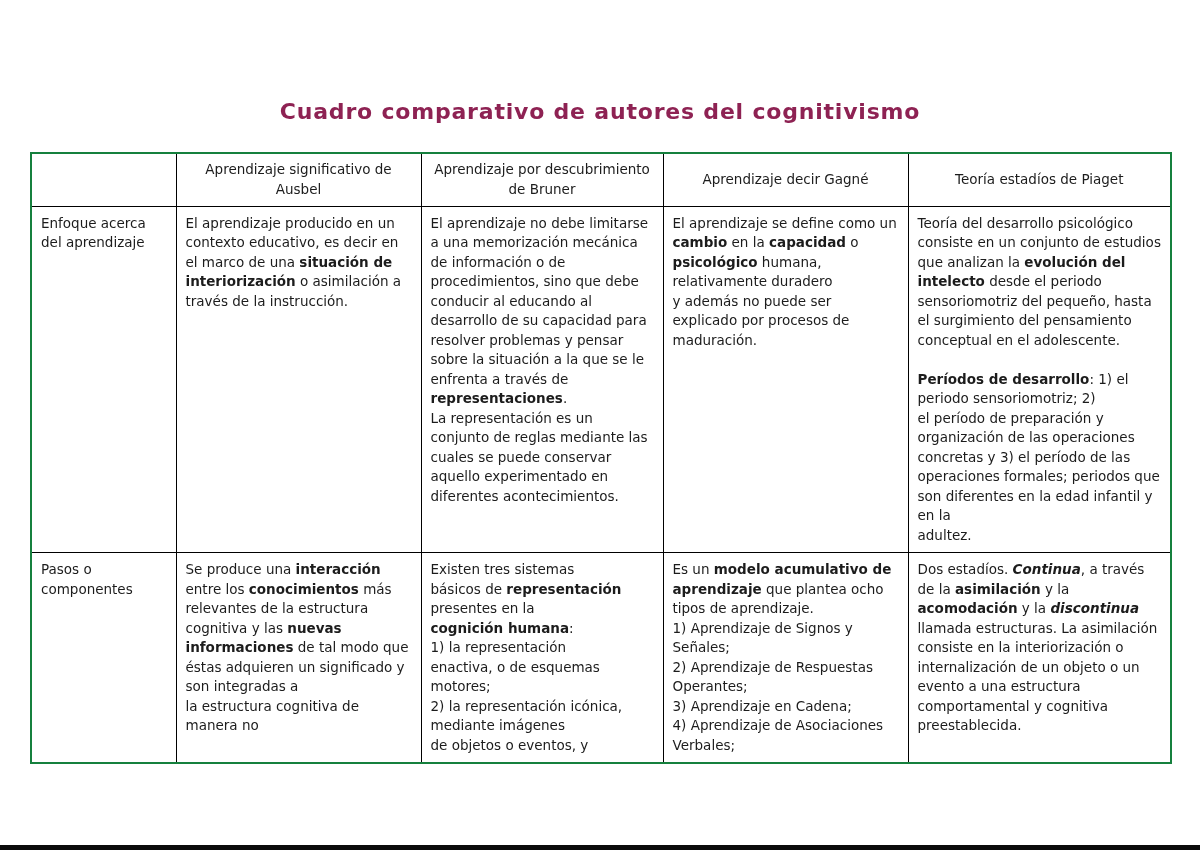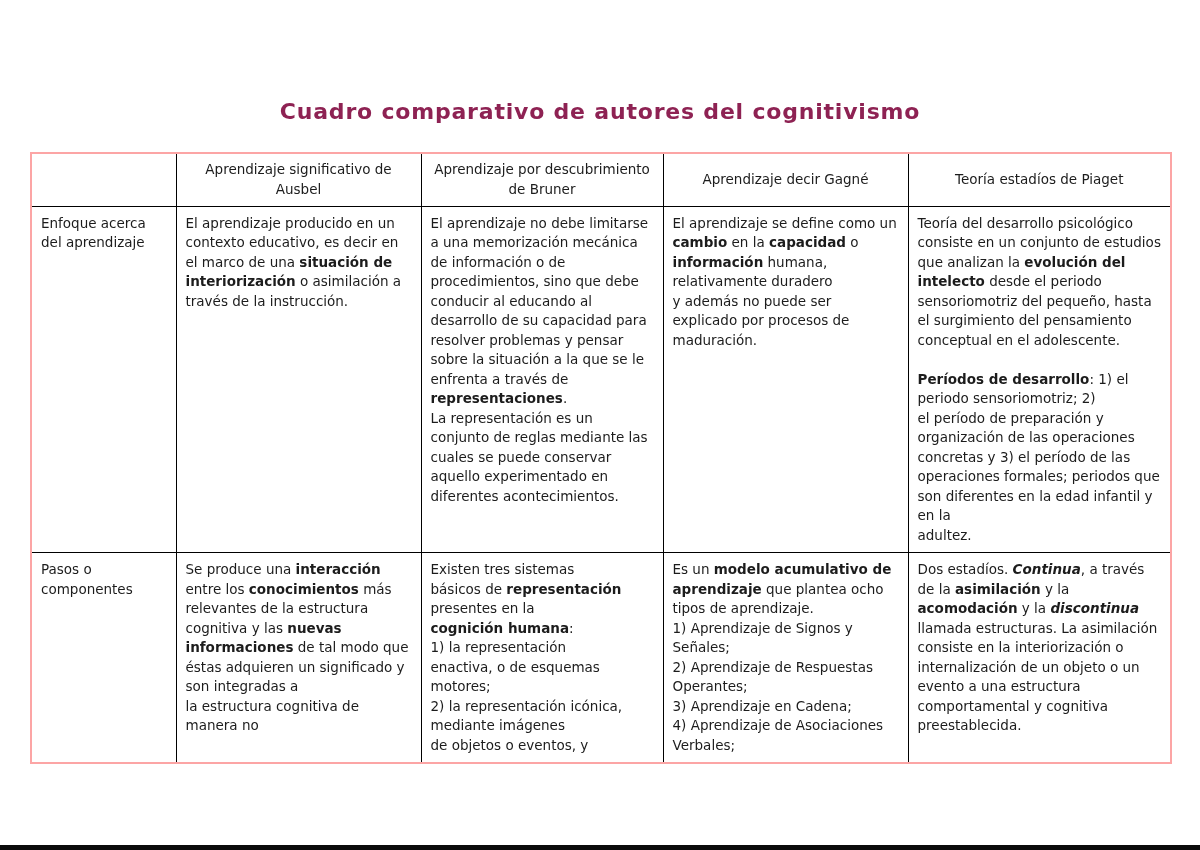--- a/index.html
+++ b/index.html
@@ -21,21 +21,21 @@
     font-size: 22px;
     font-weight: bold;
     letter-spacing: 0.8px;
   }
   table.cmp {
     position: absolute;
     left: 30px; top: 152px;
     width: 1140px;
     border-collapse: collapse;
     table-layout: fixed;
-    border: 2px solid #fca5a5;
+    border: 2px solid #15803d;
   }
   table.cmp th, table.cmp td {
     border: 1px solid #000;
     font-size: 13.5px;
     line-height: 19.5px;
     font-weight: normal;
     padding: 7px 9px 7px 9px;
     overflow: hidden;
   }
   table.cmp thead th {
@@ -77,21 +77,21 @@
       <th>Aprendizaje por descubrimiento de Bruner</th>
       <th>Aprendizaje decir Gagné</th>
       <th>Teoría estadíos de Piaget</th>
     </tr>
   </thead>
   <tbody>
     <tr class="row-enfoque">
       <td>Enfoque acerca del aprendizaje</td>
       <td><span>El aprendizaje producido en un contexto educativo, es decir en el marco de una </span><span style="font-weight: bold;">situación de interiorización</span><span> o asimilación a través de la instrucción.</span></td>
       <td><span>El aprendizaje no debe limitarse a una memorización mecánica de información o de procedimientos, sino que debe conducir al educando al desarrollo de su capacidad para resolver problemas y pensar sobre la situación a la que se le enfrenta a través de </span><span style="font-weight: bold;">representaciones</span><span>.</span><br><span>La representación es un conjunto de reglas mediante las cuales se puede conservar aquello experimentado en diferentes acontecimientos.</span></td>
-      <td><span>El aprendizaje se define como un </span><span style="font-weight: bold;">cambio</span><span> en la </span><span style="font-weight: bold;">capacidad</span><span> o </span><span style="font-weight: bold;">información</span><span> humana, relativamente duradero</span><br><span>y además no puede ser explicado por procesos de maduración.</span></td>
+      <td><span>El aprendizaje se define como un </span><span style="font-weight: bold;">cambio</span><span> en la </span><span style="font-weight: bold;">capacidad</span><span> o </span><span style="font-weight: bold;">psicológico</span><span> humana, relativamente duradero</span><br><span>y además no puede ser explicado por procesos de maduración.</span></td>
       <td><span>Teoría del desarrollo psicológico consiste en un conjunto de estudios que analizan la </span><span style="font-weight: bold;">evolución del intelecto</span><span> desde el periodo sensoriomotriz del pequeño, hasta el surgimiento del pensamiento conceptual en el adolescente.</span><br><br><span style="font-weight: bold;">Períodos de desarrollo</span><span>: 1) el periodo sensoriomotriz; 2)</span><br><span>el período de preparación y organización de las operaciones concretas y 3) el período de las operaciones formales; periodos que son diferentes en la edad infantil y en la</span><br><span>adultez.</span></td>
     </tr>
     <tr class="row-pasos">
       <td>Pasos o componentes</td>
       <td><span>Se produce una </span><span style="font-weight: bold;">interacción</span><span> entre los </span><span style="font-weight: bold;">conocimientos</span><span> más relevantes de la estructura cognitiva y las </span><span style="font-weight: bold;">nuevas informaciones</span><span> de tal modo que éstas adquieren un significado y son integradas a</span><br><span>la estructura cognitiva de manera no</span></td>
       <td><span>Existen tres sistemas</span><br><span>básicos de </span><span style="font-weight: bold;">representación</span><br><span>presentes en la</span><br><span style="font-weight: bold;">cognición humana</span><span>:</span><br><span>1) la representación</span><br><span>enactiva, o de esquemas motores;</span><br><span>2) la representación icónica,</span><br><span>mediante imágenes</span><br><span>de objetos o eventos, y</span></td>
       <td><span>Es un </span><span style="font-weight: bold;">modelo acumulativo de aprendizaje</span><span> que plantea ocho tipos de aprendizaje.</span><br><span>1) Aprendizaje de Signos y Señales;</span><br><span>2) Aprendizaje de Respuestas Operantes;</span><br><span>3) Aprendizaje en Cadena;</span><br><span>4) Aprendizaje de Asociaciones Verbales;</span></td>
       <td><span>Dos estadíos. </span><span style="font-weight: bold; font-style: italic;">Continua</span><span>, a través de la </span><span style="font-weight: bold;">asimilación</span><span> y la </span><span style="font-weight: bold;">acomodación</span><span> y la </span><span style="font-weight: bold; font-style: italic;">discontinua</span><span> llamada estructuras.  La asimilación consiste en la interiorización o internalización de un objeto o un evento a una estructura comportamental y cognitiva preestablecida.</span></td>
     </tr>
   </tbody>

